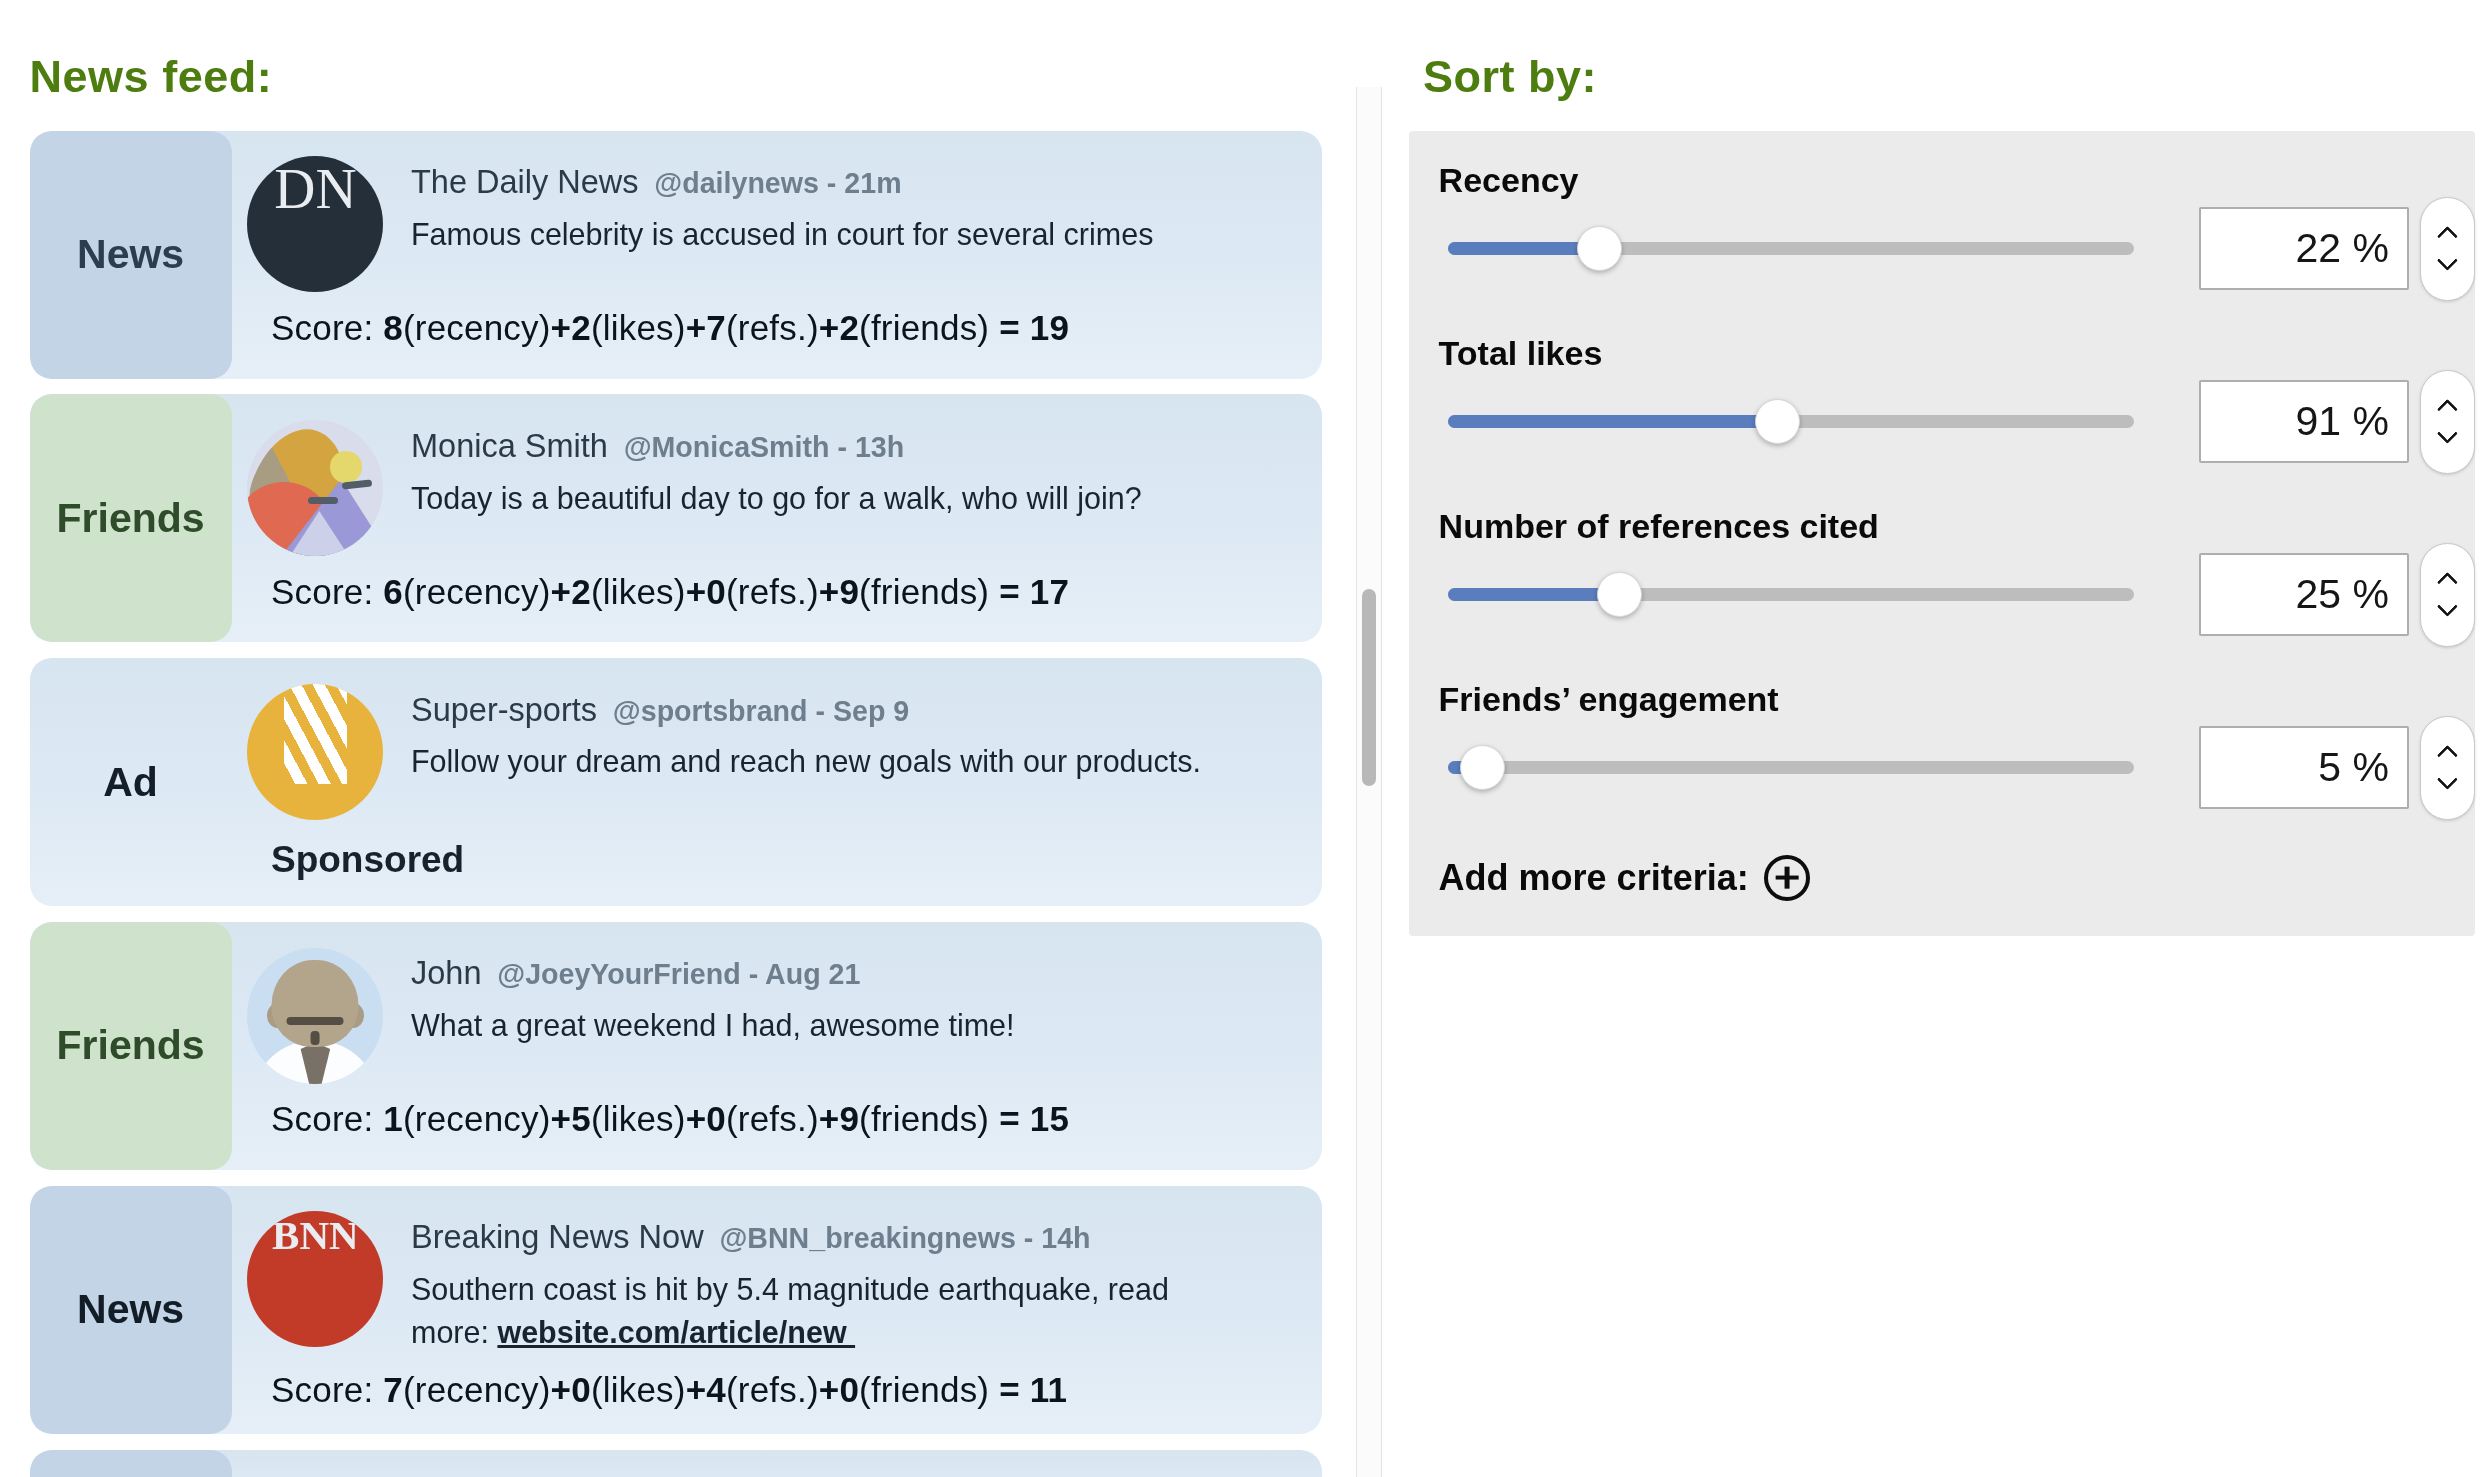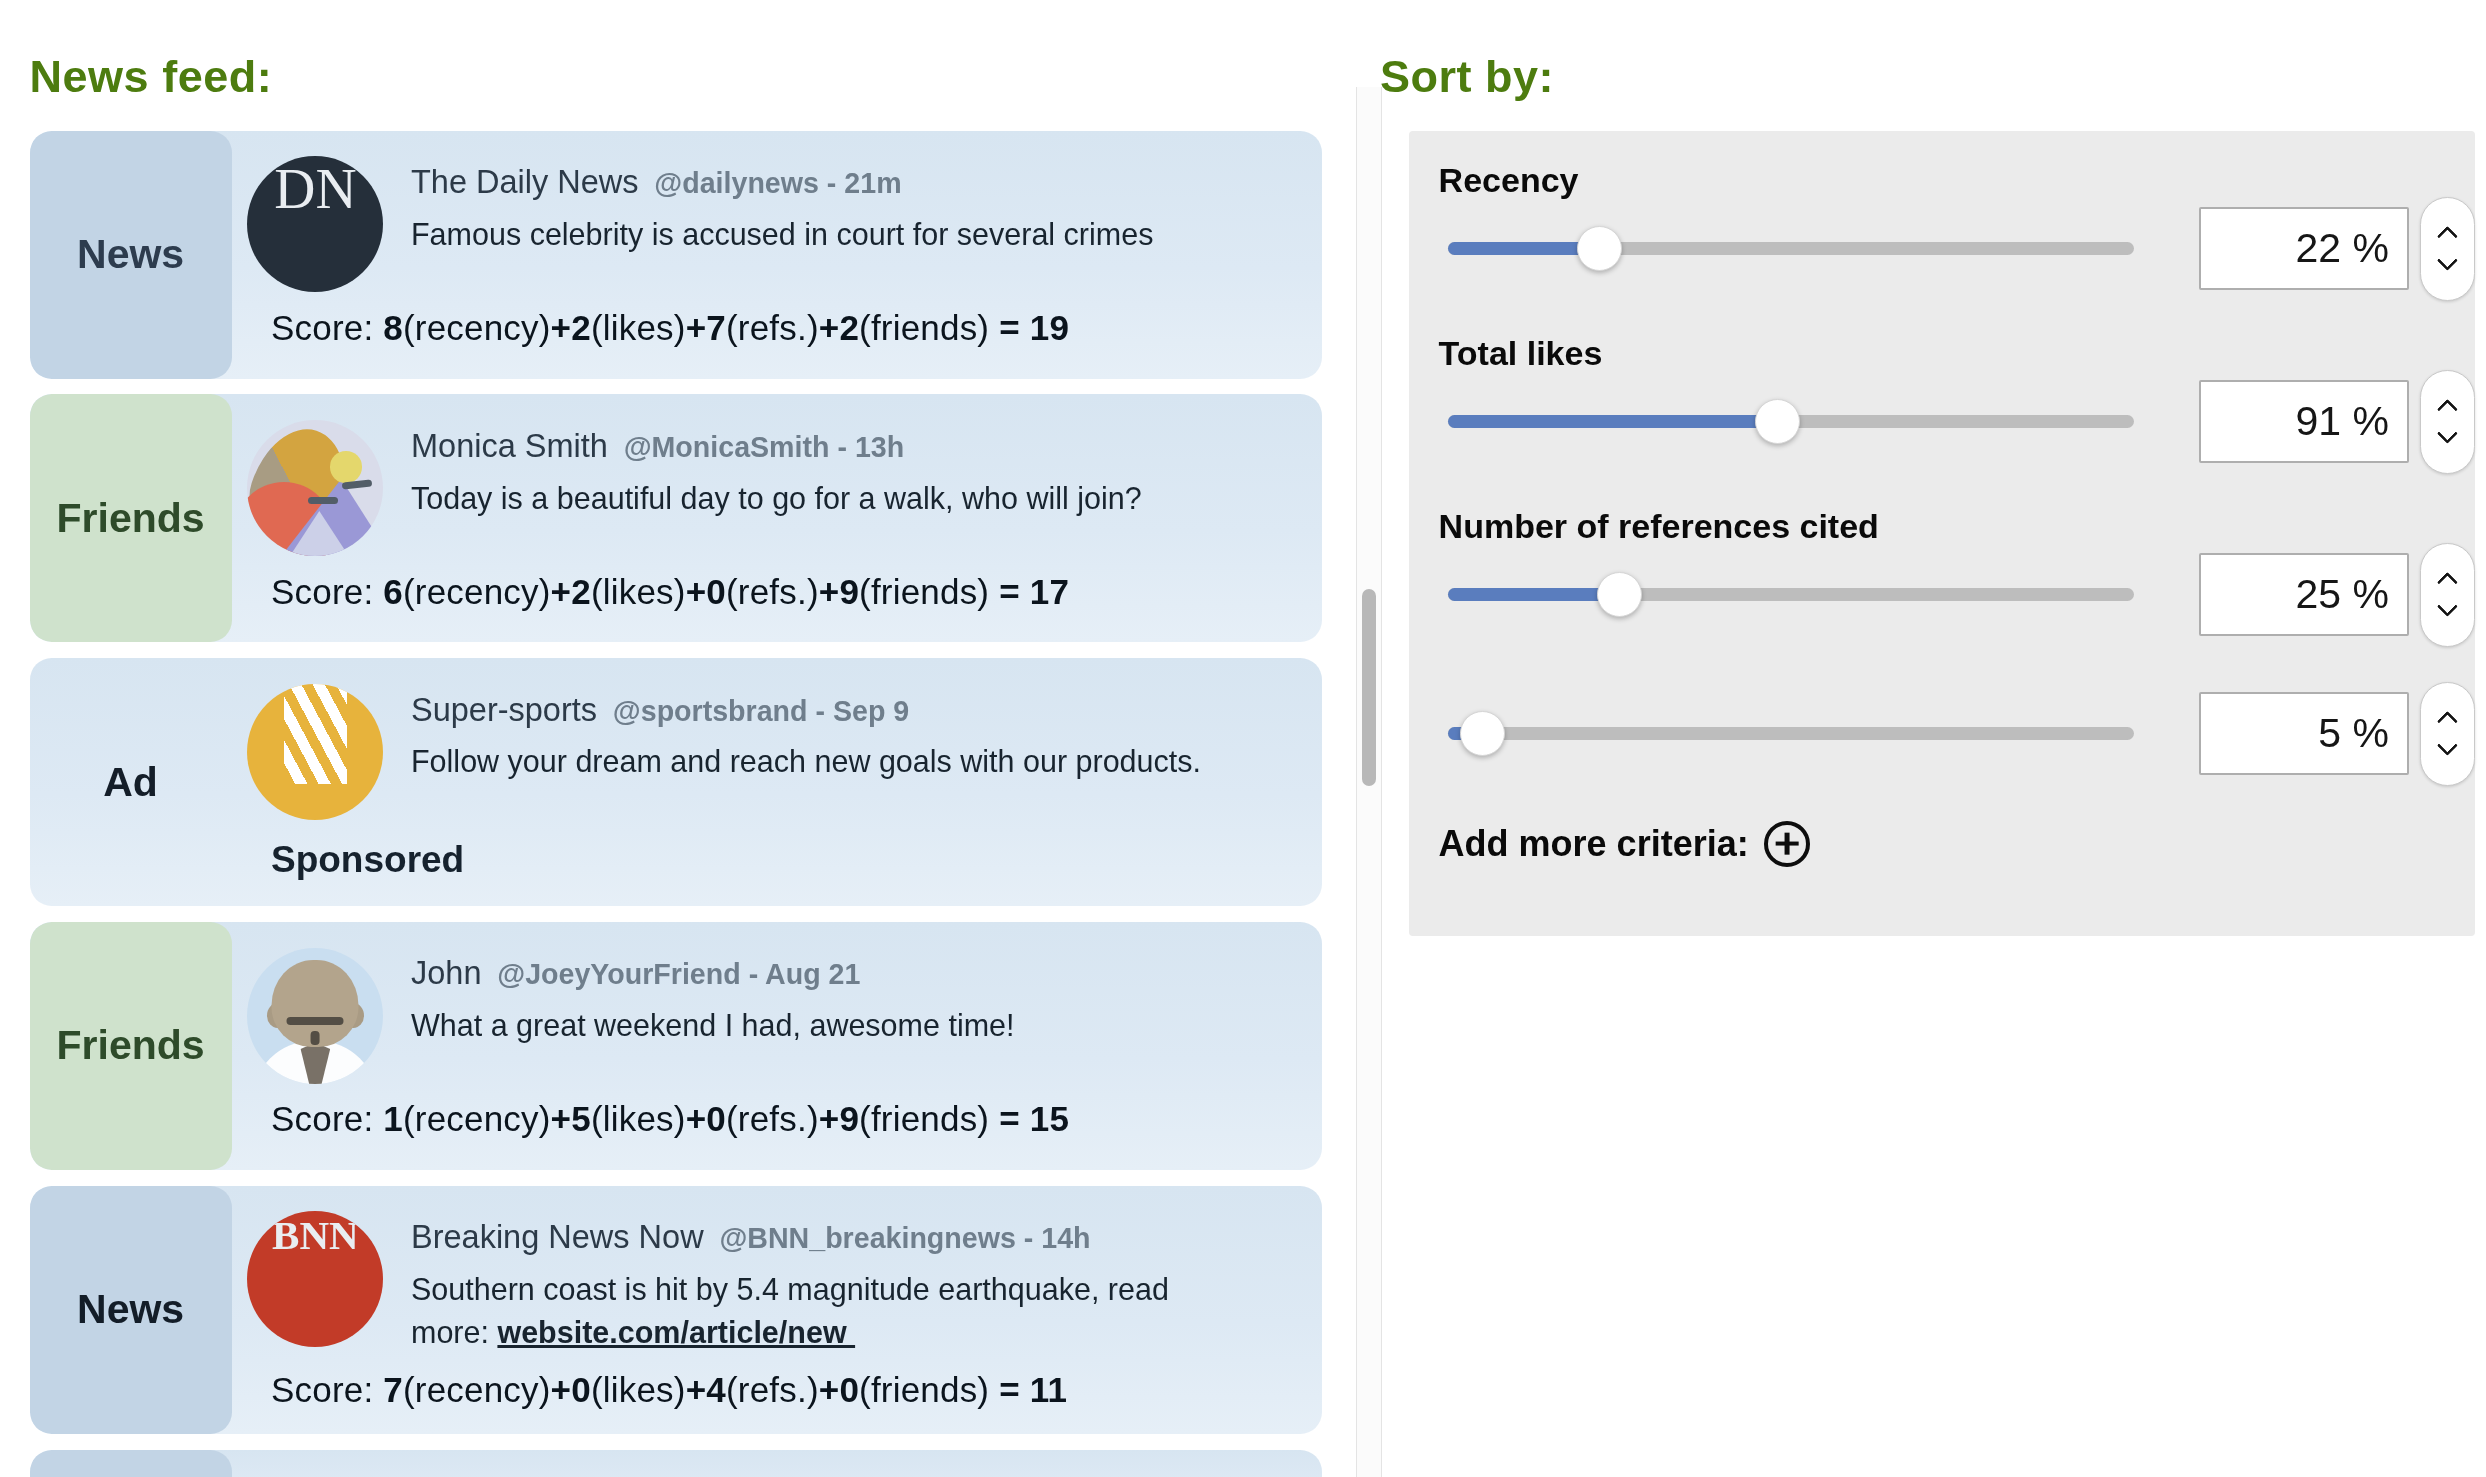--- a/index.html
+++ b/index.html
@@ -67,21 +67,21 @@
   
   .card-sliver { height:59px; }
 
   
   .scrollbar { position:absolute; left:1356px; top:87px; width:25.6px; height:1391px;
     background:#fbfbfb; border-left:1px solid #e4e4e4; border-right:1px solid #e4e4e4; }
   .scroll-thumb { position:absolute; left:4.9px; top:502px; width:13.8px; height:197px;
     background:#b8b8b8; border-radius:7.9px; }
 
   
-  .sort-title { position:absolute; left:1380px; top:51px; }
+  .sort-title { position:absolute; left:1423px; top:51px; }
   .panel { position:absolute; left:1409px; top:131px; width:1066px; height:805px;
     background:#ebebeb; border-radius:3.9px; padding:31.5px 0 0 29.6px; }
   .crit-label { font-size:34px; font-weight:bold; color:#0a0a0a; line-height:34px; }
   .crit-controls { display:flex; align-items:center; height:104px; margin-left:9.9px; }
   .criterion { margin-bottom:35px; }
   .slider-track { position:relative; width:690px; height:13.8px; background:#bdbdbd; border-radius:6.9px; }
   .slider-fill { position:absolute; left:0; top:0; height:13.8px; background:#5a7dbe; border-radius:6.9px; }
   .slider-thumb { position:absolute; top:-15.8px; width:45px; height:45px; background:#ffffff;
     border:1px solid #d6d6d6; border-radius:50%; box-shadow:0 2px 4.9px rgba(0,0,0,.25); }
   .value-box { margin-left:65px; width:211px; height:83px; background:#ffffff;
@@ -275,20 +275,21 @@
             <div>
               <div class="chev chev-up"></div>
             </div>
             <div>
               <div class="chev chev-down"></div>
             </div>
           </div>
         </div>
       </div>
       <div class="criterion">
+        <div class="crit-label">Friends’ engagement</div>
         <div class="crit-controls">
           <div class="slider-track">
             <div class="slider-fill" style="width: 5%; background: rgb(90, 125, 190);"></div>
             <div class="slider-thumb" style="left: calc(5% - 22.7px);"></div>
           </div>
           <div class="value-box">5 %</div>
           <div class="stepper">
             <div>
               <div class="chev chev-up"></div>
             </div>

